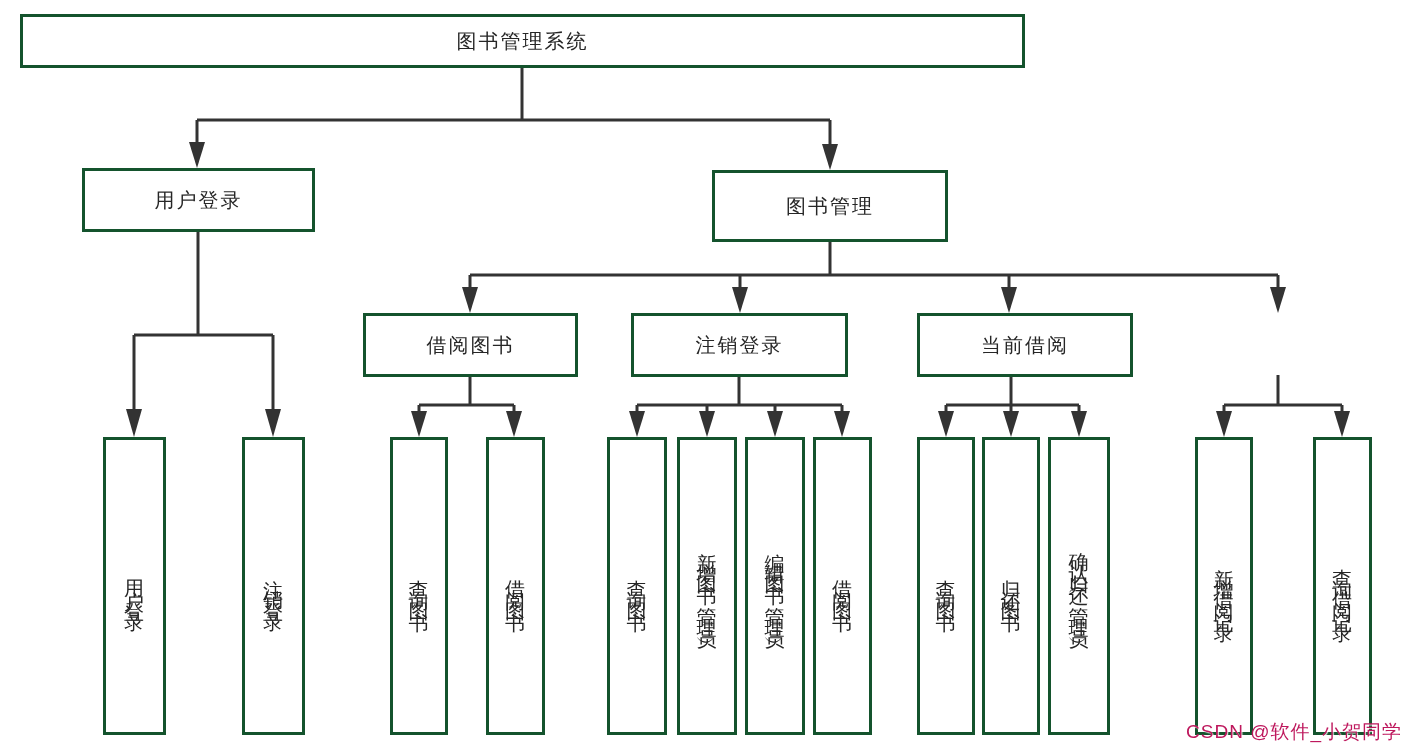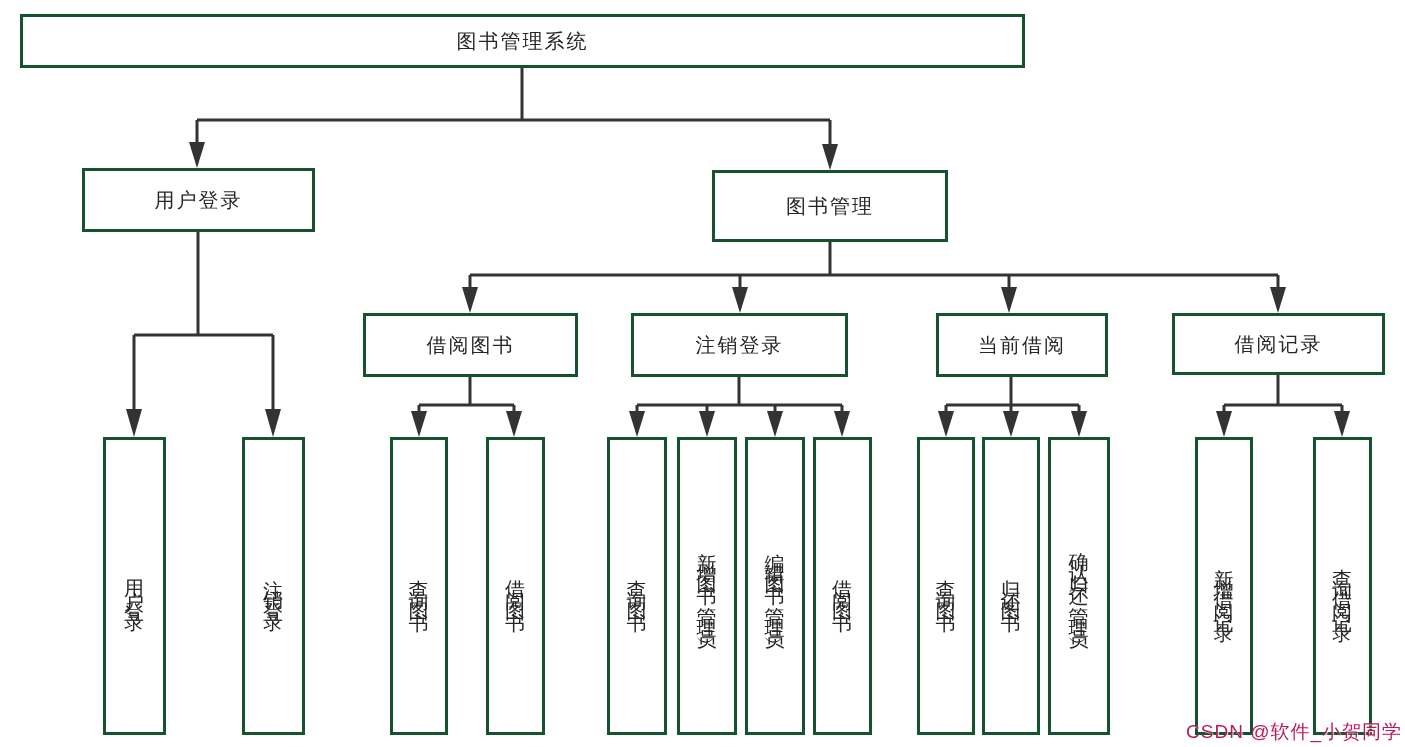--- a/index.html
+++ b/index.html
@@ -123,25 +123,22 @@
   <div class="box" style="left:712px;top:170px;width:236px;height:72px">
     <span class="lbl">图书管理</span>
   </div>
 
   <div class="box" style="left:363px;top:313px;width:215px;height:64px">
     <span class="lbl">借阅图书</span>
   </div>
   <div class="box" style="left:631px;top:313px;width:217px;height:64px">
     <span class="lbl">注销登录</span>
   </div>
-  <div class="box" style="left:936px;top:313px;width:172px;height:64px">
+  <div class="box" style="left:917px;top:313px;width:216px;height:64px">
     <span class="lbl">当前借阅</span>
-  </div>
-  <div class="box" style="left:1172px;top:313px;width:213px;height:62px">
-    <span class="lbl">借阅记录</span>
   </div>
 
   <div class="box vert" style="left:103px;top:437px;width:63px;height:298px">
     <span class="lbl">用户登录</span>
   </div>
   <div class="box vert" style="left:242px;top:437px;width:63px;height:298px">
     <span class="lbl">注销登录</span>
   </div>
 
   <div class="box vert" style="left:390px;top:437px;width:58px;height:298px">

